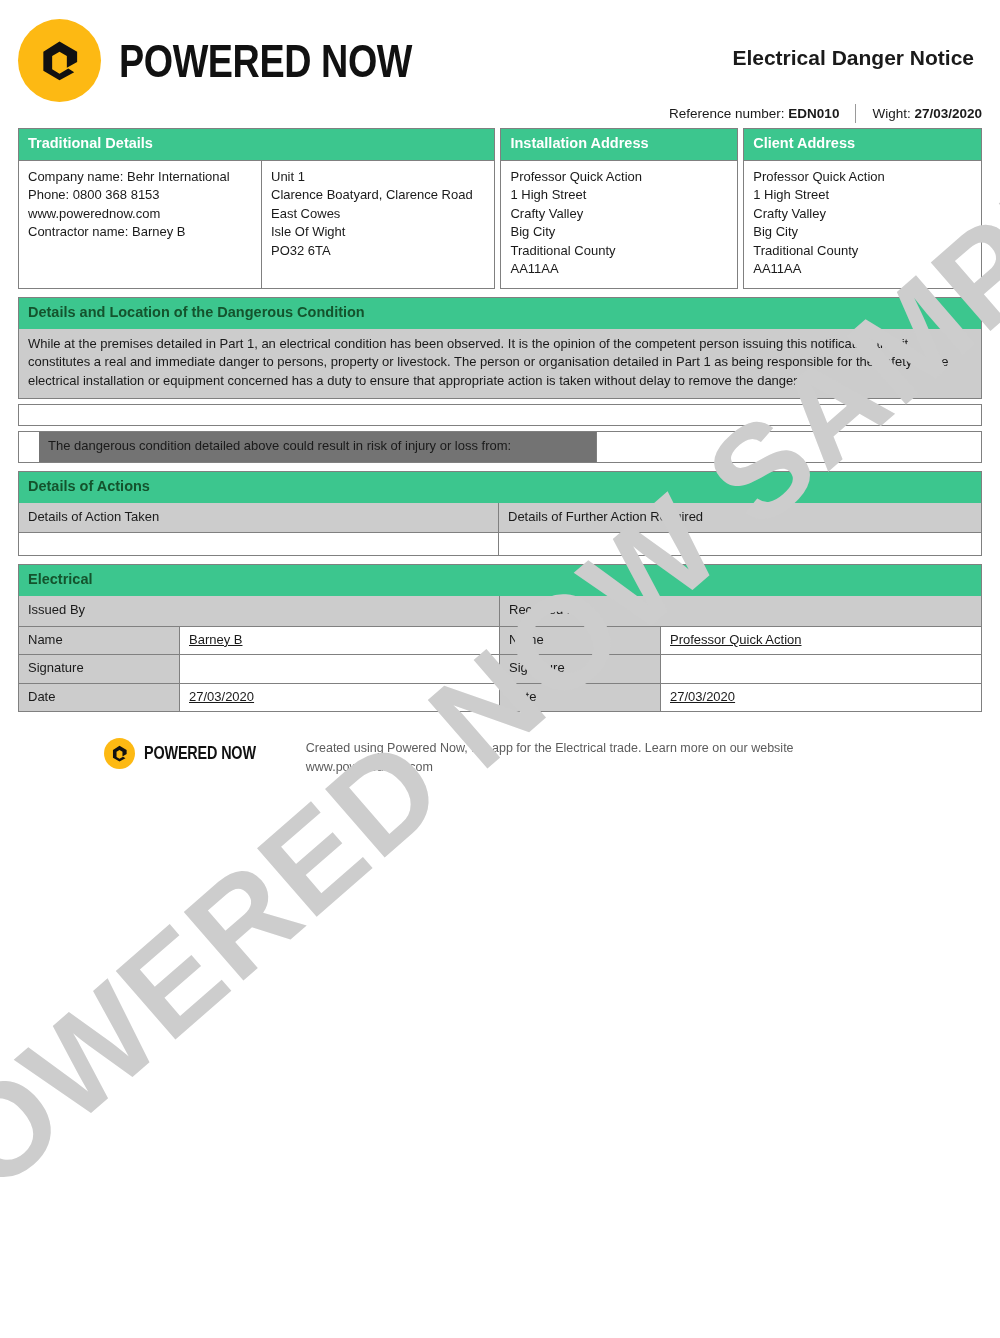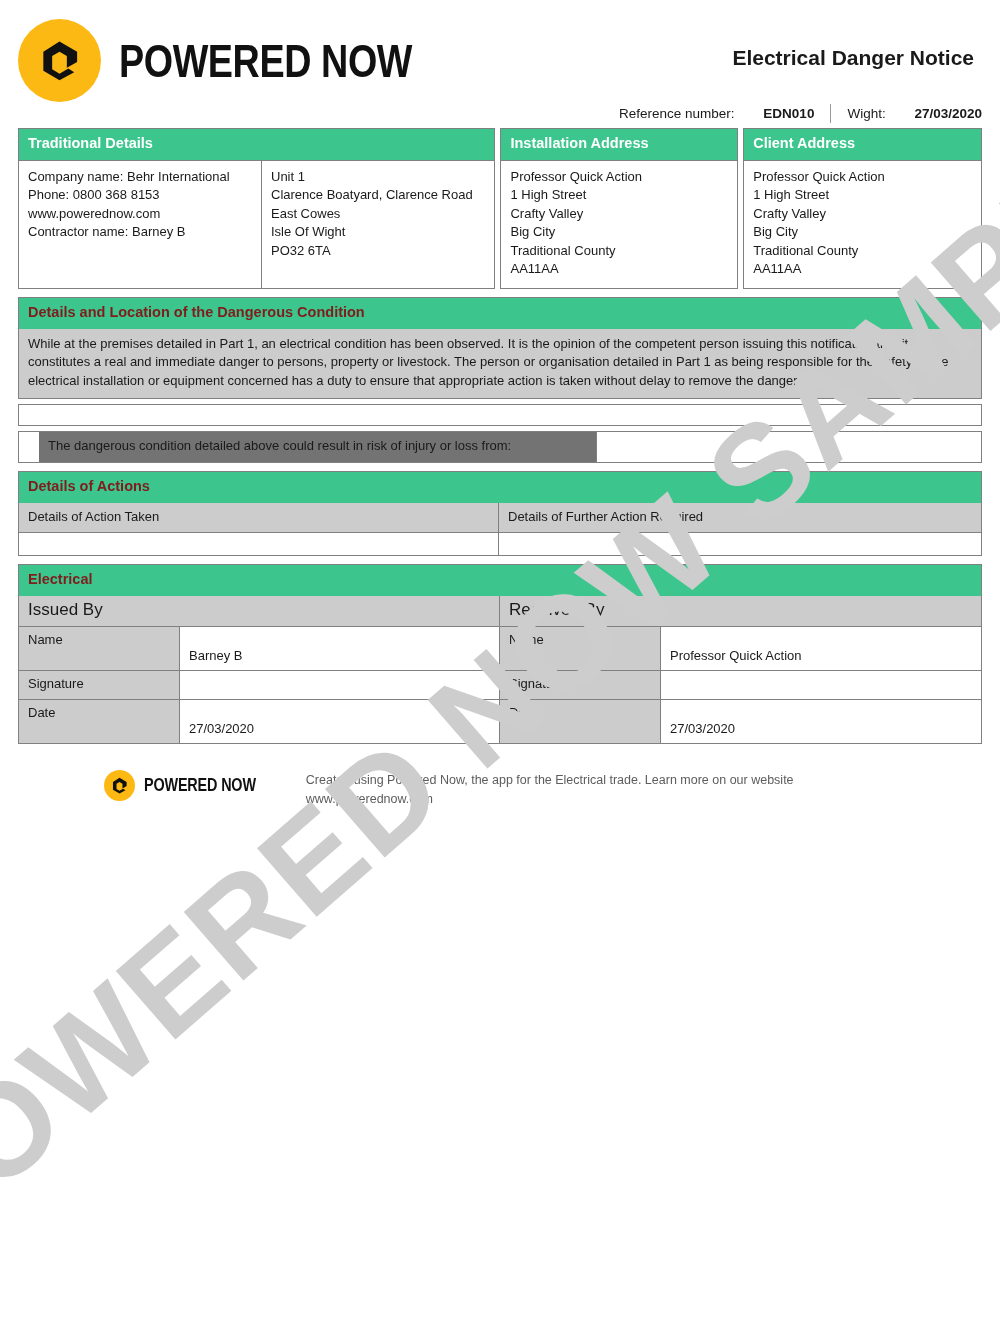--- a/index.html
+++ b/index.html
@@ -100,32 +100,32 @@
     color: #1a1a1a;
     white-space: nowrap;
   }
   .doc-meta .meta-ref { padding-right: 16px; }
   .doc-meta .meta-sep {
     width: 1px;
     height: 19px;
     background: #9a9a9a;
   }
   .doc-meta .meta-date { padding-left: 16px; }
-  .doc-meta b { font-weight: bold; margin-left: 25px; }
+  .doc-meta b { font-weight: bold; }
 
   
   .block {
     margin: 0 18px 8px 18px;
     border: 1px solid #808080;
     box-sizing: border-box;
   }
   .block-tight { margin-bottom: 5px; }
   .sec-head {
     background: #3CC68E;
-    color: #7f1d1d;
+    color: #14532d;
     font-weight: bold;
     font-size: 14.5px;
     padding: 7px 9px 8px 9px;
     line-height: 1.1;
   }
 
   
   .part1 { display: flex; gap: 5px; margin: 0 18px 8px 18px; }
   .p1-contractor { width: 482px; }
   .p1-install { width: 240px; }
@@ -218,21 +218,21 @@
   .act-v-l { width: 480px; border-right: 1px solid #808080; }
   .act-v-r { flex: 1; }
 
   
   .dec-row { display: flex; }
   .dec-side { width: 481px; box-sizing: border-box; }
   .dec-side-l { border-right: 1px solid #808080; }
   .dec-side-r { flex: 1; }
   .dec-subhead {
     background: #CCCCCC;
-    font-size: 17px;
+    font-size: 13px;
     line-height: 18.5px;
     padding: 5px 9px 6px 9px;
     border-bottom: 1px solid #808080;
     box-sizing: border-box;
   }
   .dec-line { display: flex; border-bottom: 1px solid #808080; }
   .dec-line:last-child { border-bottom: none; }
   .dec-k {
     width: 161px;
     box-sizing: border-box;
@@ -242,22 +242,23 @@
     padding: 4px 26px 5px 9px;
     border-right: 1px solid #808080;
     min-height: 25px;
   }
   .dec-v {
     flex: 1;
     box-sizing: border-box;
     background: #ffffff;
     font-size: 13px;
     line-height: 18.5px;
-    padding: 20px 9px 5px 9px;
+    padding: 4px 9px 5px 9px;
     min-height: 25px;
+    text-decoration: underline;
   }
 
   
   .footer {
     margin: 22px 18px 0 18px;
     display: flex;
     align-items: flex-start;
     gap: 22px;
     padding-left: 86px;
   }

